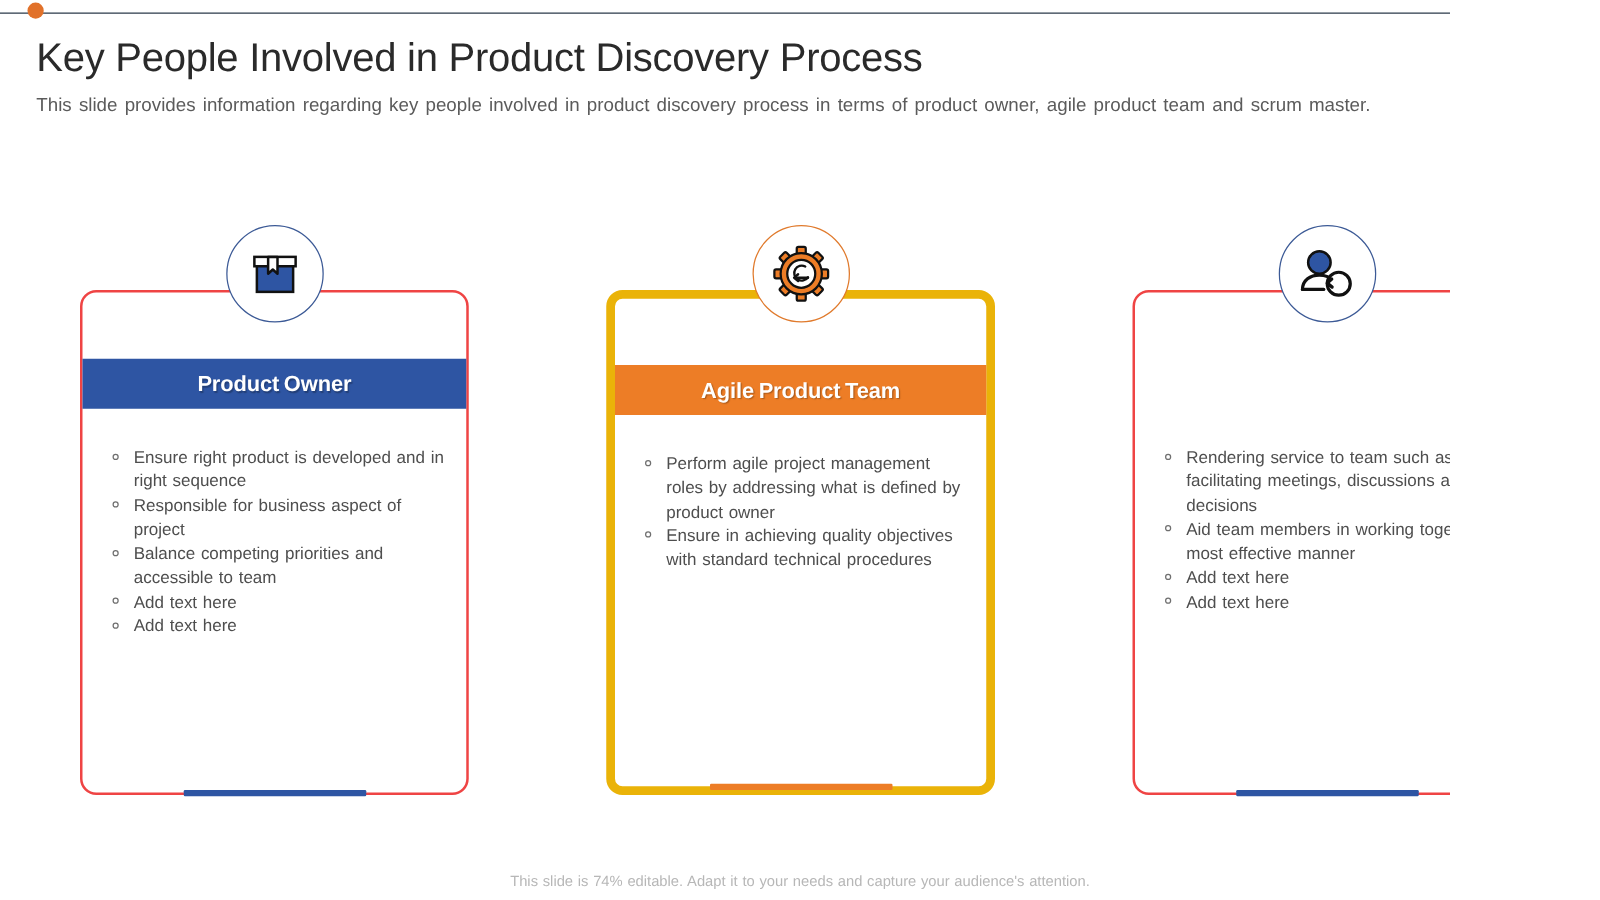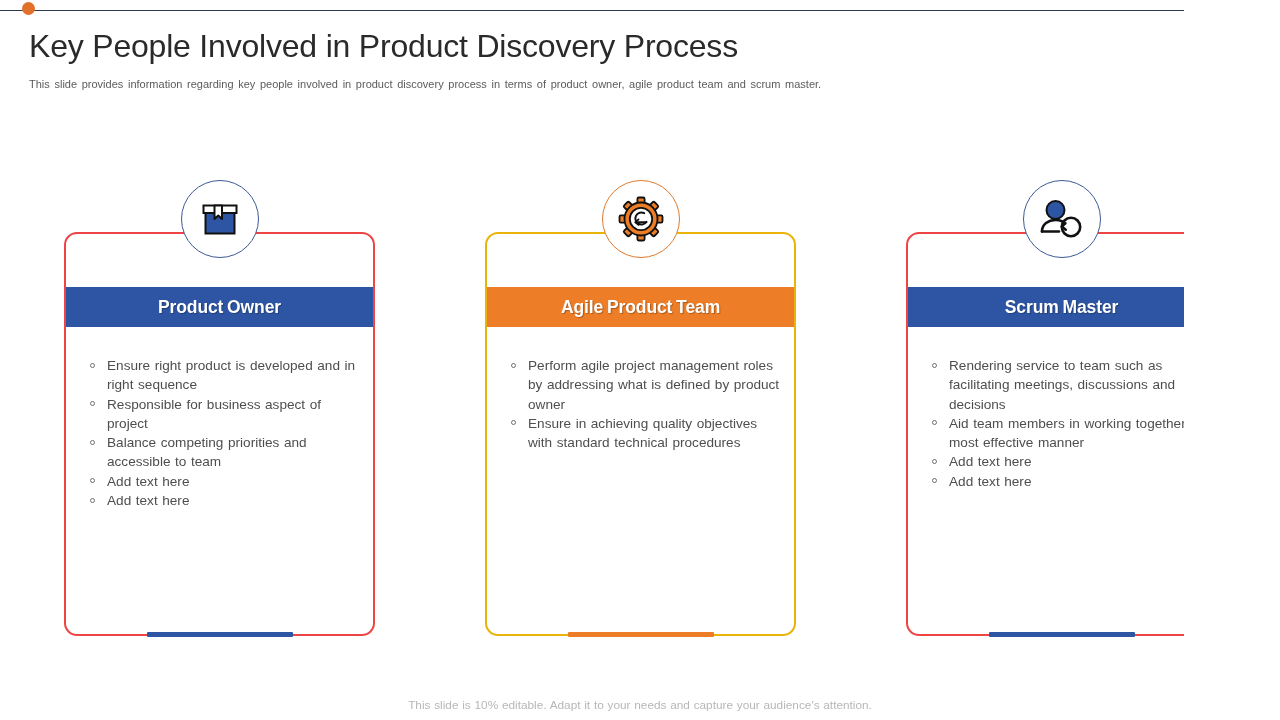--- a/index.html
+++ b/index.html
@@ -11,21 +11,20 @@
   body {
     font-family: "Liberation Sans", sans-serif;
     -webkit-font-smoothing: antialiased;
   }
   #slide {
     position: relative;
     width: 1160px;
     height: 720px;
     background: #ffffff;
     overflow: hidden;
-    padding-left: 24px;
   }
 
   
   .top-rule {
     position: absolute;
     left: 0;
     top: 10px;
     width: 1280px;
     height: 1px;
     background: #2b3a4a;
@@ -51,38 +50,38 @@
     color: #2a2a2a;
     font-weight: 400;
     letter-spacing: -0.2px;
     white-space: nowrap;
   }
   .slide-subtitle {
     position: absolute;
     left: 29px;
     top: 77px;
     width: 1160px;
-    font-size: 11px;
+    font-size: 15px;
     line-height: 15px;
     color: #5b5b5b;
     word-spacing: 1.6px;
   }
 
   
   .card {
     position: absolute;
     top: 232px;
     width: 311px;
     height: 404px;
     box-sizing: border-box;
     border-radius: 13px;
     background: #ffffff;
   }
   .card.blue   { border: 2px solid #ef4444; }
-  .card.orange { border: 2px solid #eab308; }
+  .card.orange { border: 7px solid #eab308; }
 
   .card-1 { left: 64px; }
   .card-2 { left: 485px; }
   .card-3 { left: 906px; }
 
   .card-header {
     position: absolute;
     left: 0;
     top: 53px;
     width: 100%;
@@ -212,23 +211,20 @@
       <span class="card-header-text">Agile Product Team</span>
     </div>
     <ul class="bullet-list">
       <li class="bullet-item">Perform agile project  management roles by addressing what  is defined by product  owner</li>
       <li class="bullet-item">Ensure  in achieving quality  objectives with standard technical  procedures</li>
     </ul>
     <div class="card-bottom-bar orange"></div>
   </div>
 
   <div class="card blue card-3">
-    <div class="card-header blue">
-      <span class="card-header-text">Scrum Master</span>
-    </div>
     <ul class="bullet-list">
       <li class="bullet-item">Rendering  service to team such as facilitating meetings, discussions and decisions</li>
       <li class="bullet-item">Aid team members in working together  in most effective manner</li>
       <li class="bullet-item">Add text here</li>
       <li class="bullet-item">Add text here</li>
     </ul>
     <div class="card-bottom-bar blue"></div>
   </div>
 
   <div class="icon-circle blue icon-1">
@@ -272,15 +268,15 @@
       <circle cx="17.5" cy="14" r="9" fill="#2e55a3" stroke="#111111" stroke-width="2"></circle>
 
       <path d="M4 35.5 c0 -7.2 6.2 -11.5 13.5 -11.5 c2.4 0 4.6 0.5 6.5 1.3" fill="none" stroke="#111111" stroke-width="2.6" stroke-linecap="round"></path>
       <path d="M4 35.5 h17" fill="none" stroke="#111111" stroke-width="2.6" stroke-linecap="round"></path>
 
       <circle cx="33" cy="31" r="9.2" fill="none" stroke="#111111" stroke-width="2.6"></circle>
       <path d="M27.4 27.2 l-3.6 3.3 l3.9 3.2" fill="none" stroke="#111111" stroke-width="2.6" stroke-linecap="round" stroke-linejoin="round"></path>
     </svg>
   </div>
 
-  <div class="slide-footer">This slide is 10% editable. Adapt it to your needs and capture your audience's attention.</div>
+  <div class="slide-footer">This slide is 74% editable. Adapt it to your needs and capture your audience's attention.</div>
 
 </div>
 
 </body></html>

